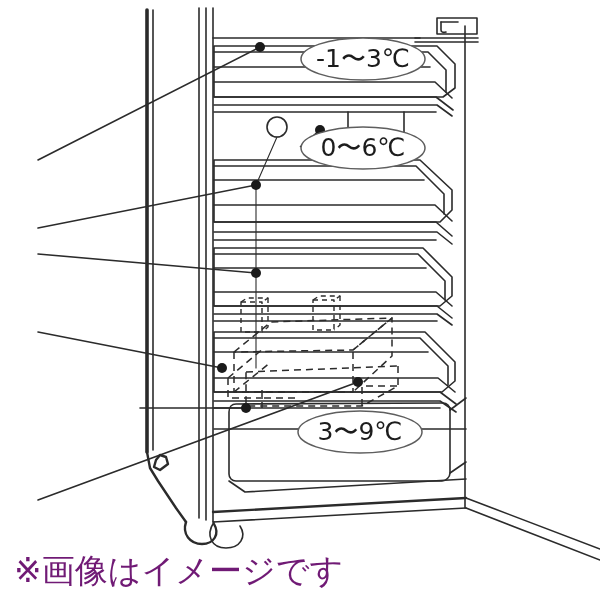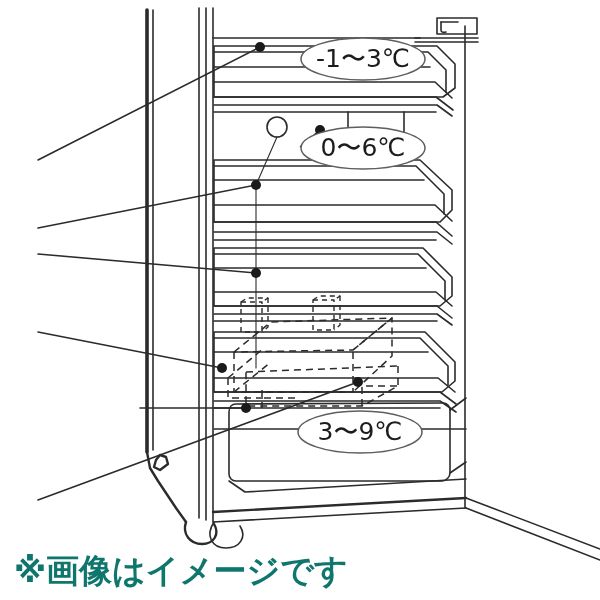--- a/index.html
+++ b/index.html
@@ -10,23 +10,23 @@
     overflow:hidden;
     position:relative;
   }
   #stage{position:absolute;inset:0;width:552px;height:600px;}
   #fridge-svg{position:absolute;left:0;top:0;width:600px;height:600px;display:block;}
   .caption{
     position:absolute;
     left:14px;
     top:553px;
     font-size:33px;
-    font-weight:bold;
+    font-weight:normal;
     letter-spacing:0px;
-    color:#0f766e;
+    color:#701a75;
     font-family:"DejaVu Sans","Liberation Sans",sans-serif;
     white-space:nowrap;
     line-height:1.1;
   }
 </style>
 </head>
 <body>
 
 <div id="stage">
 

